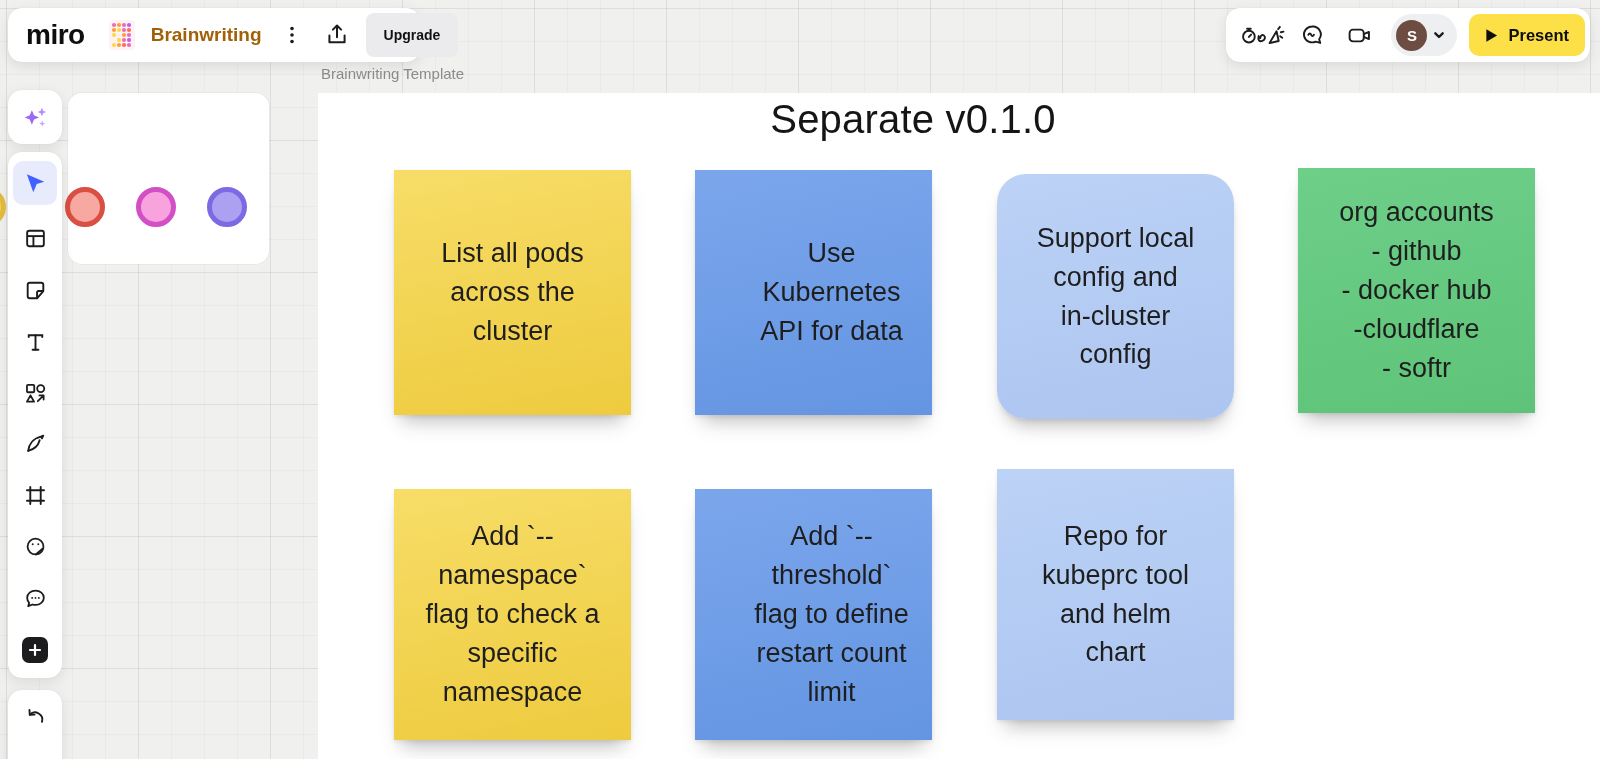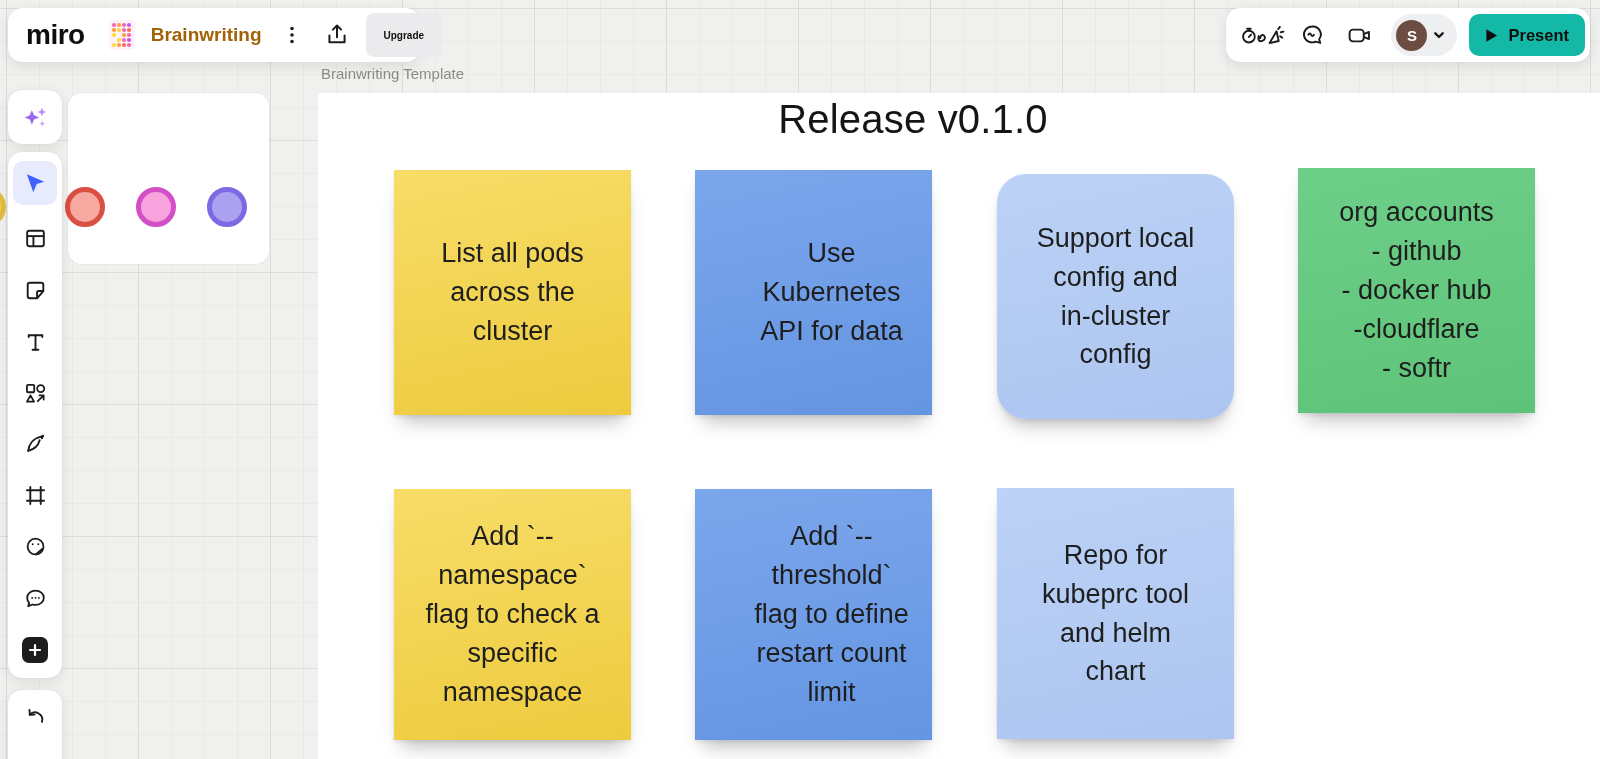--- a/index.html
+++ b/index.html
@@ -40,49 +40,49 @@
   
   .panel { position:absolute; background:#fff; border-radius:14px;
     box-shadow:0 4px 14px rgba(0,0,0,0.09), 0 0 1px rgba(0,0,0,0.12); }
 
   .hbar { left:8px; top:8px; width:412px; height:54px; display:flex; align-items:center; padding:0 8px 0 18px; gap:8px; }
   .logo { font-size:28px; font-weight:800; letter-spacing:-0.5px; color:#0e0e0e; margin-right:16px; }
   .board-icon { width:26px; height:30px; border-radius:4px; overflow:hidden; flex:0 0 auto; }
   .board-title { font-size:19px; font-weight:600; color:#a16207; margin:0 10px 0 8px; }
   .icon-btn { width:34px; height:40px; display:flex; align-items:center; justify-content:center; border:none; background:transparent; cursor:pointer; }
   .upgrade-btn { margin-left:8px; height:44px; padding:0 18px; background:#ebebed; border:none; border-radius:8px;
-    font-family:"Liberation Sans",sans-serif; font-size:10px; font-weight:700; color:#111; cursor:pointer; }
+    font-family:"Liberation Sans",sans-serif; font-size:14px; font-weight:700; color:#111; cursor:pointer; }
 
   .collab { left:1226px; top:8px; width:364px; height:54px; display:flex; align-items:center; padding:0 5px 0 14px; gap:4px; }
   .collab .icon-btn { width:46px; }
   .avatar-pill { display:flex; align-items:center; gap:4px; background:#edeff1; border-radius:21px; height:42px; padding:0 10px 0 5px; margin-left:6px; cursor:pointer; }
   .avatar { width:31px; height:31px; border-radius:50%; background:#6d4c41; color:#fff; font-size:15px; font-weight:700;
     display:flex; align-items:center; justify-content:center; }
-  .present-btn { margin-left:8px; height:42px; padding:0 16px; background:#14b8a6; border:none; border-radius:10px;
+  .present-btn { margin-left:8px; height:42px; padding:0 16px; background:#fde047; border:none; border-radius:10px;
     display:flex; align-items:center; gap:10px; font-family:"Liberation Sans",sans-serif; font-size:16.5px; font-weight:700; color:#0e0e0e; cursor:pointer; }
 
   .ai-panel { left:8px; top:90px; width:54px; height:54px; display:flex; align-items:center; justify-content:center; }
   .tools { left:8px; top:152px; width:54px; height:526px; }
   .tool { position:absolute; left:50%; transform:translate(-50%,-50%); width:44px; height:44px;
     display:flex; align-items:center; justify-content:center; border-radius:10px; cursor:pointer; }
   .tool.selected { background:#e7ebfc; }
   .plus-tile { width:26px; height:26px; background:#1c1c1e; border-radius:7px; display:flex; align-items:center; justify-content:center; }
   .undo-panel { left:8px; top:690px; width:54px; height:84px; display:flex; align-items:flex-start; justify-content:center; padding-top:8px; }
 
   svg.ic { display:block; }
   .ic * { vector-effect:non-scaling-stroke; }
 </style>
 </head>
 <body>
 
 <div class="stage">
 
   <div class="frame"></div>
   <div class="frame-label">Brainwriting Template</div>
-  <div class="frame-title">Release v0.1.0</div>
+  <div class="frame-title">Separate v0.1.0</div>
 
   <div class="shape-panel"></div>
   <div class="c-circle" style="left:-34px; top:187px; background:#f2d44e; border:5px solid #dfb93e; z-index:1;"></div>
   <div class="c-circle" style="left:65px; top:187px; background:#f7a8a0; border:5px solid #d94f42;"></div>
   <div class="c-circle" style="left:136px; top:187px; background:#f9a3de; border:5px solid #d34fc6;"></div>
   <div class="c-circle" style="left:207px; top:187px; background:#aca1f0; border:5px solid #7b6ae4;"></div>
 
   <div class="note n-yellow" style="left:394px;  top:170px; height:245px;">List all pods
 across the
 cluster</div>
@@ -102,21 +102,21 @@
   <div class="note n-yellow" style="left:394px;  top:489px; height:251px;">Add `--
 namespace`
 flag to check a
 specific
 namespace</div>
   <div class="note n-blue" style="left:695px;  top:489px; height:251px;">Add `--
 threshold`
 flag to define
 restart count
 limit</div>
-  <div class="note n-lightblue" style="left:997px;  top:488px; height:251px;">Repo for
+  <div class="note n-lightblue" style="left:997px;  top:469px; height:251px;">Repo for
 kubeprc tool
 and helm
 chart</div>
 
   <div class="panel hbar">
     <div class="logo">miro</div>
     <div class="board-icon">
       <svg class="ic" width="26" height="30" viewBox="0 0 26 30">
         <rect x="0" y="0" width="26" height="30" rx="3" fill="#fdf3f6"></rect>
         <g>

